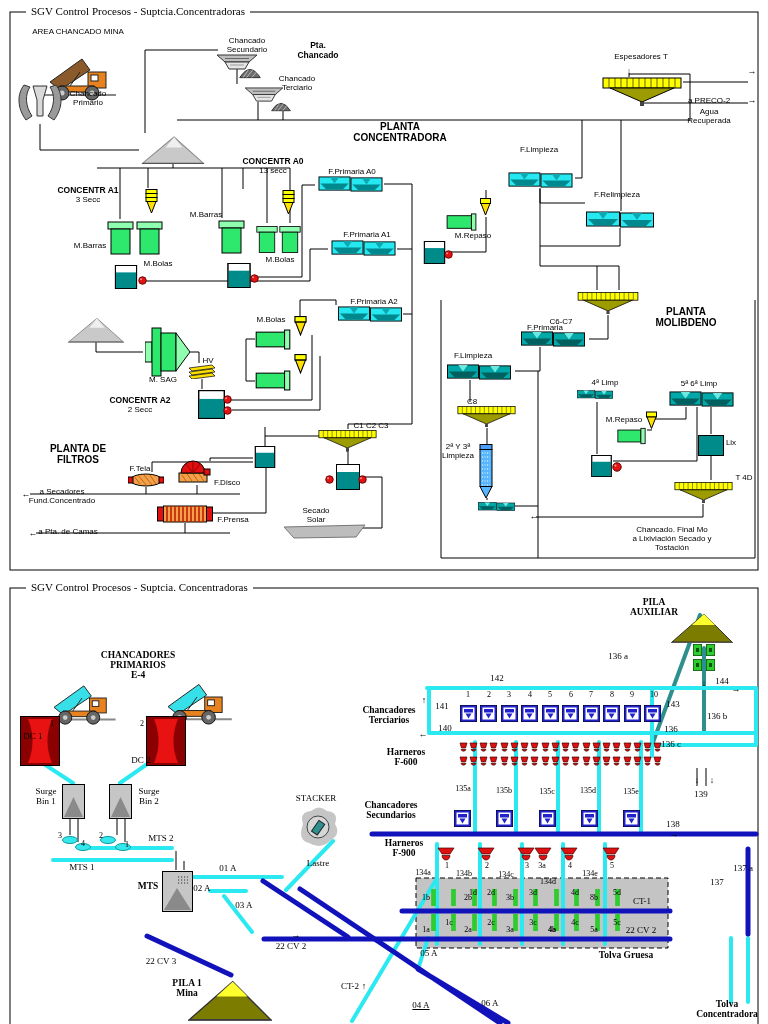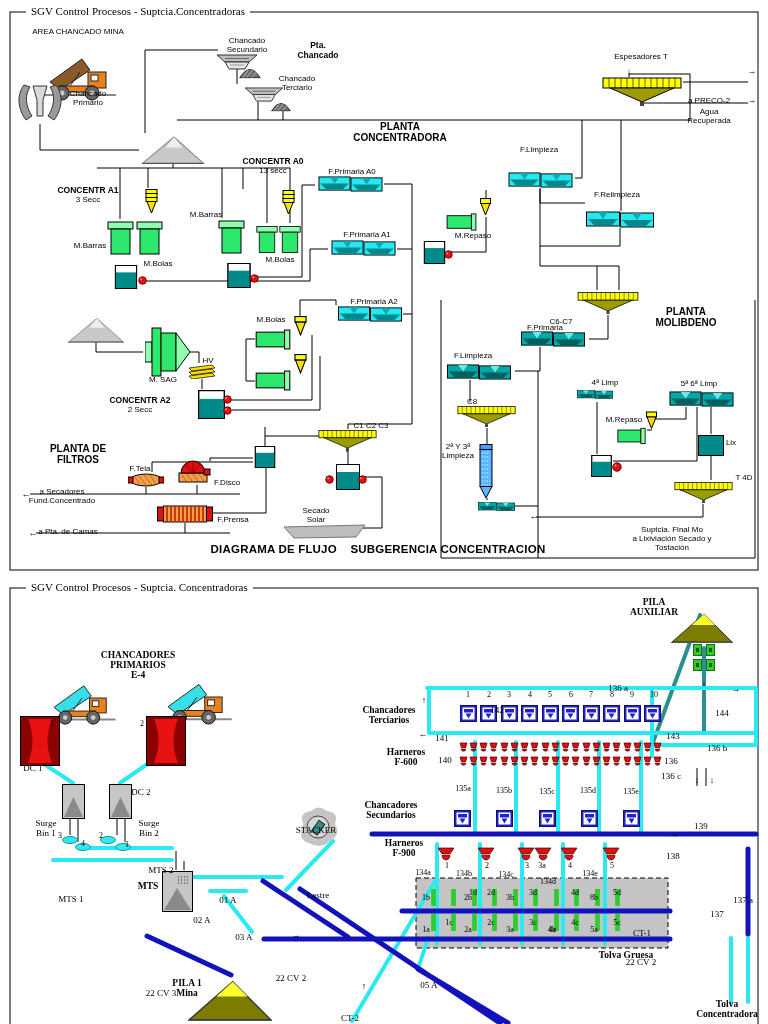--- a/index.html
+++ b/index.html
@@ -6,21 +6,21 @@
   #stage{position:relative;width:768px;height:1024px;background:#FFFFFF;overflow:hidden;
          font-family:"Liberation Sans",sans-serif;}
   #diagram{position:absolute;left:0;top:0;}
   #labels{position:absolute;left:0;top:0;width:768px;height:1024px;pointer-events:none;}
   .lbl{position:absolute;transform:translateX(-50%);text-align:center;white-space:pre-line;
        line-height:1.12;color:#000;}
   .n{font:8px "Liberation Sans",sans-serif;}
   .b{font:bold 8.5px "Liberation Sans",sans-serif;}
   .B{font:bold 10px "Liberation Sans",sans-serif;}
   .t{font:bold 11.5px "Liberation Sans",sans-serif;letter-spacing:.2px;}
-  .sn{font:9px "Liberation Serif",serif;margin-top:32px;}
+  .sn{font:9px "Liberation Serif",serif;}
   .sb{font:bold 9.5px "Liberation Serif",serif;}
   .ss{font:8px "Liberation Serif",serif;}
   .ar{font:9px "Liberation Sans",sans-serif;}
   .hdr{font:11px "Liberation Serif",serif;background:#fff;padding:0 5px;transform:none;
        white-space:nowrap;}
   .box{fill:none;stroke:#000;stroke-width:1;}
   .k{stroke:#000;stroke-width:1;fill:none;}
   .c{stroke:#2BE9F0;stroke-width:4;fill:none;stroke-linecap:round;}
   .b2{stroke:#1212BB;stroke-width:5;fill:none;stroke-linecap:round;}
   .tl{stroke:#2F8F8F;stroke-width:4;fill:none;stroke-linecap:round;}
@@ -404,21 +404,20 @@
         <use href="#sym-gbar" x="533" y="914" width="5" height="17"></use>
         <use href="#sym-gbar" x="554" y="914" width="5" height="17"></use>
         <use href="#sym-gbar" x="574" y="914" width="5" height="17"></use>
         <use href="#sym-gbar" x="595" y="914" width="5" height="17"></use>
         <use href="#sym-gbar" x="615" y="914" width="5" height="17"></use>
       </g>
 </svg>
 
 <div id="labels">
   <div class="lbl hdr" style="left:26px;top:5px">SGV  Control Procesos  -  Suptcia.Concentradoras</div>
-  <div class="lbl t" style="left:378px;top:543px">DIAGRAMA DE FLUJO&nbsp;&nbsp;&nbsp;&nbsp;SUBGERENCIA CONCENTRACION</div>
   <div class="lbl hdr" style="left:26px;top:581px">SGV  Control Procesos  -  Suptcia. Concentradoras</div>
 <span class="lbl n" style="left: 78px; top: 27px;">AREA CHANCADO MINA</span>
       <span class="lbl n" style="left: 88px; top: 89px;">Chancado
 Primario</span>
       <span class="lbl n" style="left: 247px; top: 36px;">Chancado
 Secundario</span>
       <span class="lbl b" style="left: 318px; top: 40px;">Pta.
 Chancado</span>
       <span class="lbl n" style="left: 297px; top: 74px;">Chancado
 Terciario</span>
@@ -464,21 +463,21 @@
 Solar</span>
       <span class="lbl n" style="left: 371px; top: 421px;">C1 C2 C3</span>
       <span class="lbl n" style="left: 472px; top: 397px;">C8</span>
       <span class="lbl n" style="left: 458px; top: 442px;">2ª Y 3ª
 Limpieza</span>
       <span class="lbl n" style="left: 605px; top: 378px;">4ª Limp</span>
       <span class="lbl n" style="left: 624px; top: 415px;">M.Repaso</span>
       <span class="lbl n" style="left: 699px; top: 379px;">5ª 6ª Limp</span>
       <span class="lbl n" style="left: 731px; top: 438px;">Lix</span>
       <span class="lbl n" style="left: 744px; top: 473px;">T 4D</span>
-      <span class="lbl n" style="left: 672px; top: 525px;">Suptcia. Final Mo
+      <span class="lbl n" style="left: 672px; top: 525px;">Chancado. Final Mo
 a Lixiviación Secado y Tostación</span>
       <span class="lbl ar" style="left: 752px; top: 66px;">→</span>
       <span class="lbl ar" style="left: 752px; top: 95px;">→</span>
       <span class="lbl ar" style="left: 26px; top: 489px;">←</span>
       <span class="lbl ar" style="left: 33px; top: 528px;">←</span>
       <span class="lbl ar" style="left: 534px; top: 511px;">←</span>
       <span class="lbl ar" style="left: 629px; top: 66px;">↓</span>
       <span class="lbl sb" style="left: 654px; top: 597px;">PILA
 AUXILIAR</span>
       <span class="lbl sn" style="left: 618px; top: 651px;">136 a</span>
@@ -499,21 +498,21 @@
       <span class="lbl sn" style="left: 141px; top: 755px;">DC 2</span>
       <span class="lbl sn" style="left: 46px; top: 786px;">Surge
 Bin 1</span>
       <span class="lbl sn" style="left: 149px; top: 786px;">Surge
 Bin 2</span>
       <span class="lbl ss" style="left: 60px; top: 831px;">3</span>
       <span class="lbl ss" style="left: 83px; top: 839px;">4</span>
       <span class="lbl ss" style="left: 101px; top: 831px;">2</span>
       <span class="lbl ss" style="left: 127px; top: 840px;">1</span>
       <span class="lbl sn" style="left: 161px; top: 833px;">MTS 2</span>
-      <span class="lbl sn" style="left: 71px; top: 862px; text-align: right;">MTS 1</span>
+      <span class="lbl sn" style="left: 82px; top: 862px; text-align: right;">MTS 1</span>
       <span class="lbl sb" style="left: 148px; top: 881px;">MTS</span>
       <span class="lbl sn" style="left: 228px; top: 863px;">01 A</span>
       <span class="lbl sn" style="left: 202px; top: 883px;">02 A</span>
       <span class="lbl sn" style="left: 244px; top: 900px;">03 A</span>
       <span class="lbl sn" style="left: 316px; top: 793px;">STACKER</span>
       <span class="lbl sn" style="left: 318px; top: 858px;">Lastre</span>
       <span class="lbl sb" style="left: 389px; top: 705px;">Chancadores
 Terciarios</span>
       <span class="lbl ss" style="left: 468px; top: 690px;">1</span>
       <span class="lbl ss" style="left: 489px; top: 690px;">2</span>

